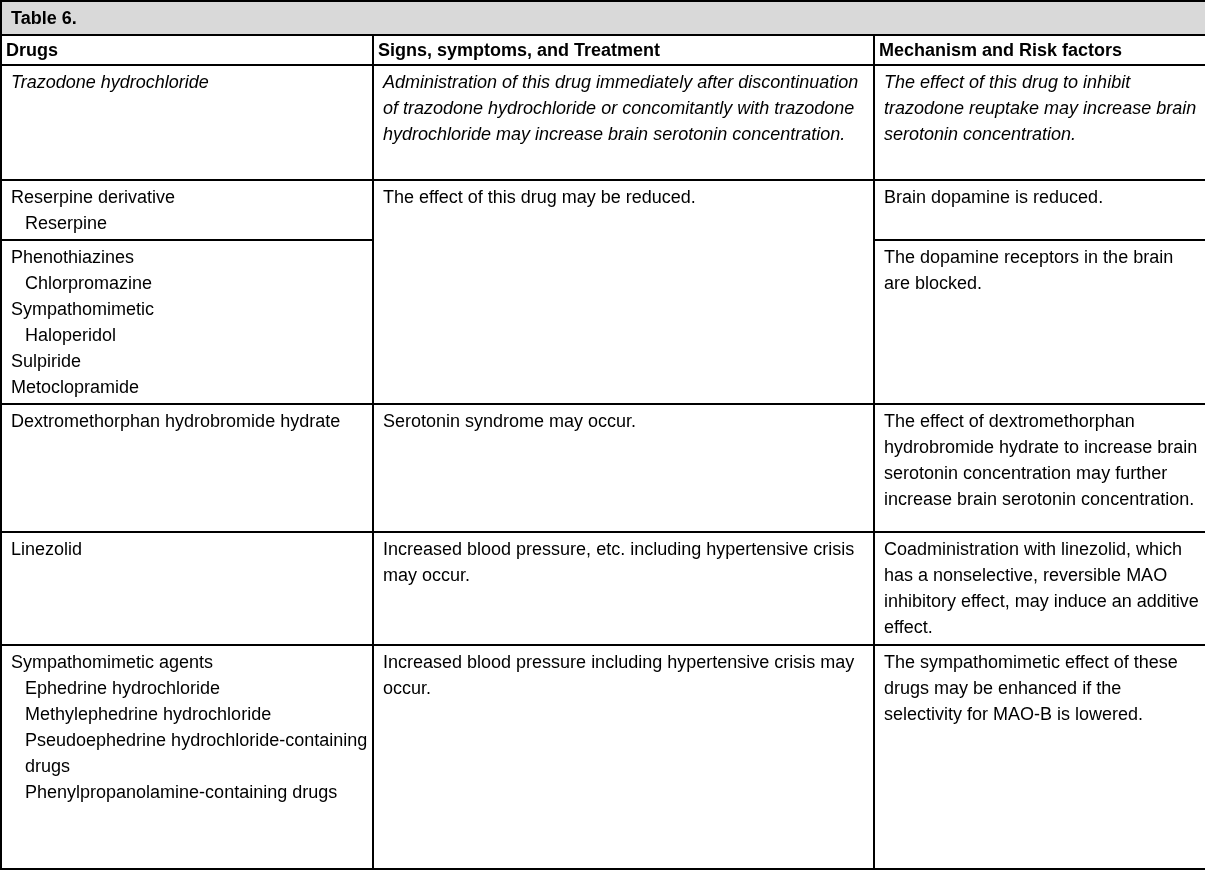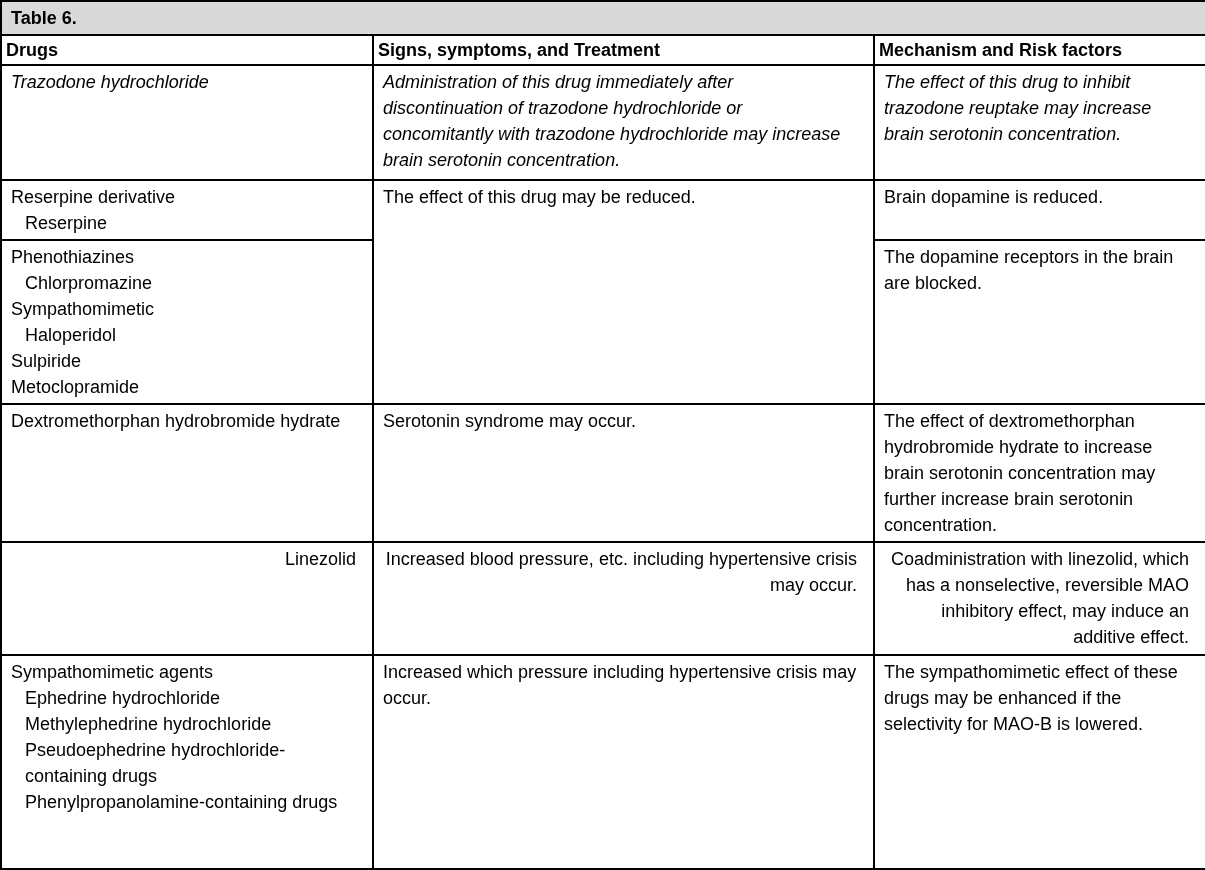--- a/index.html
+++ b/index.html
@@ -21,21 +21,21 @@
     border-collapse: collapse;
     table-layout: fixed;
     width: 1205px;
     height: 870px;
   }
   table.t6 td, table.t6 th {
     border: 2px solid var(--border-color, #000000);
     vertical-align: top;
     font-size: 18px;
     line-height: 26px;
-    padding: 3px 16px 3px 9px;
+    padding: 3px 3px 3px 9px;
     overflow: hidden;
     box-sizing: border-box;
   }
   col.c1 { width: 372px; }
   col.c2 { width: 501px; }
   col.c3 { width: 332px; }
 
   tr.title-row { height: 33px; }
   td.titlebar {
     background: var(--title-bar-bg, #d9d9d9);
@@ -49,21 +49,21 @@
   tr.head-row th {
     font-weight: bold;
     text-align: left;
     padding: 1px 4px;
     vertical-align: middle;
   }
   tr.r1 { height: 115px; font-style: italic; }
   tr.r2 { height: 56px; }
   tr.r3 { height: 164px; }
   tr.r4 { height: 128px; }
-  tr.r5 { height: 113px; text-align: right; }
+  tr.r5 { height: 113px; }
   tr.r6 { height: auto; }
 
   .ln { padding-left: 0; }
   .ln.ind { padding-left: 14px; }
 </style>
 </head>
 <body>
 
 <div class="wrap">
   <table class="t6">
@@ -130,18 +130,18 @@
     </tr>
 
     <tr class="r6">
       <td>
         <div class="ln">Sympathomimetic agents</div>
         <div class="ln ind">Ephedrine hydrochloride</div>
         <div class="ln ind">Methylephedrine hydrochloride</div>
         <div class="ln ind">Pseudoephedrine hydrochloride-containing drugs</div>
         <div class="ln ind">Phenylpropanolamine-containing drugs</div>
       </td>
-      <td>Increased which pressure including hypertensive crisis may occur.</td>
+      <td>Increased blood pressure including hypertensive crisis may occur.</td>
       <td>The sympathomimetic effect of these drugs may be enhanced if the selectivity for MAO-B is lowered.</td>
     </tr>
   </tbody>
     </table>
 </div>
 
 </body></html>

